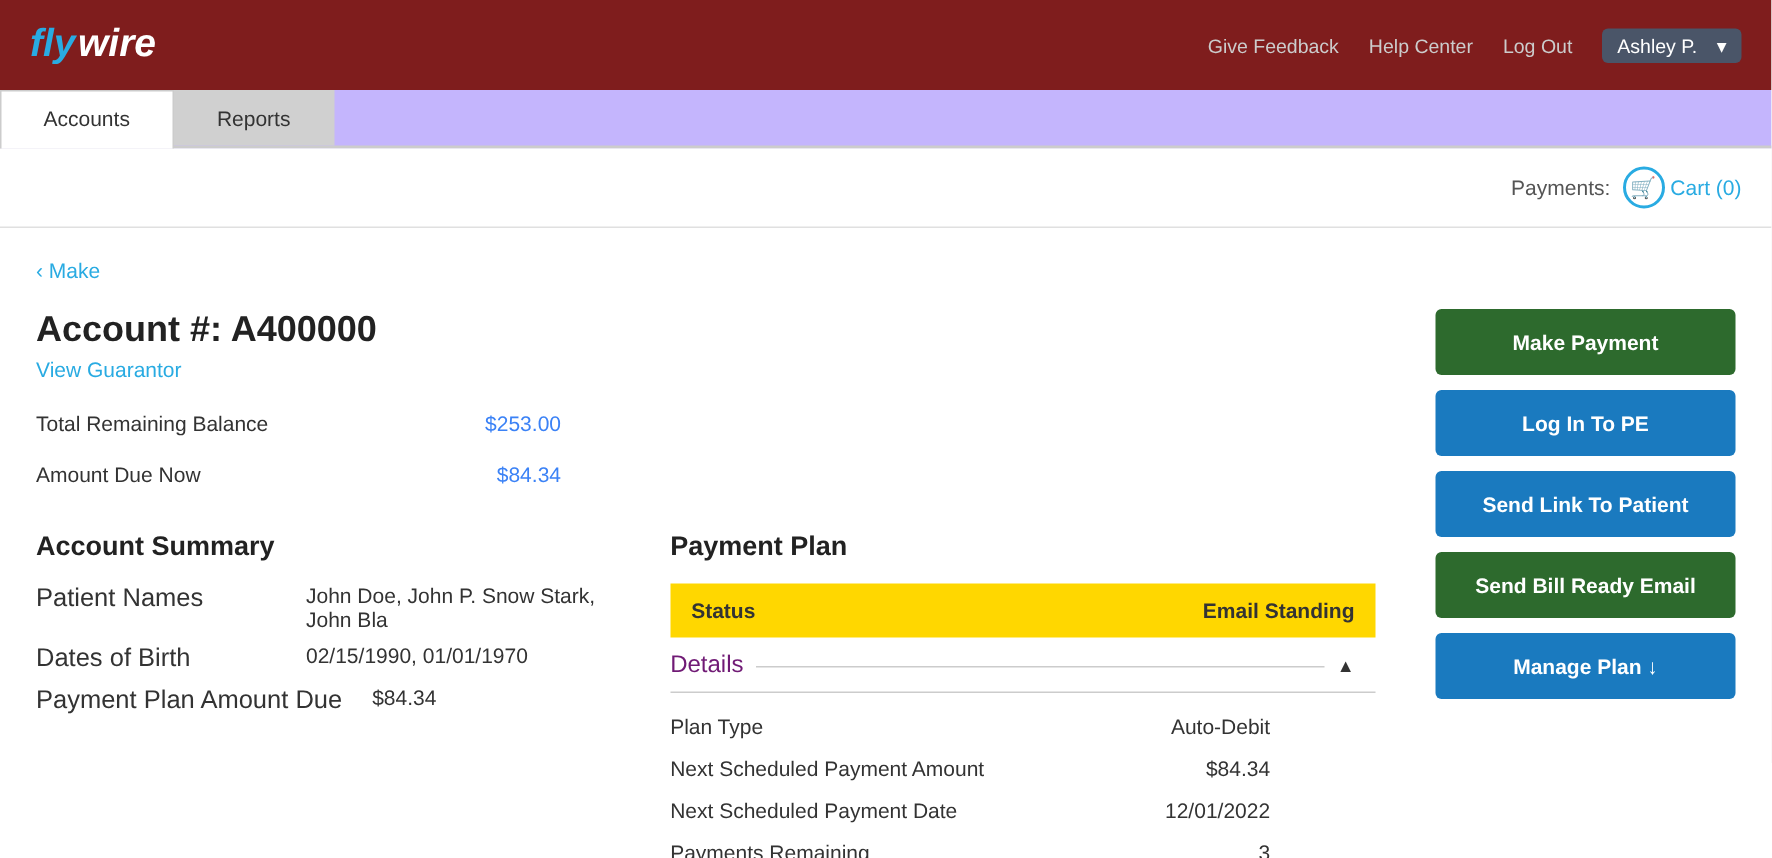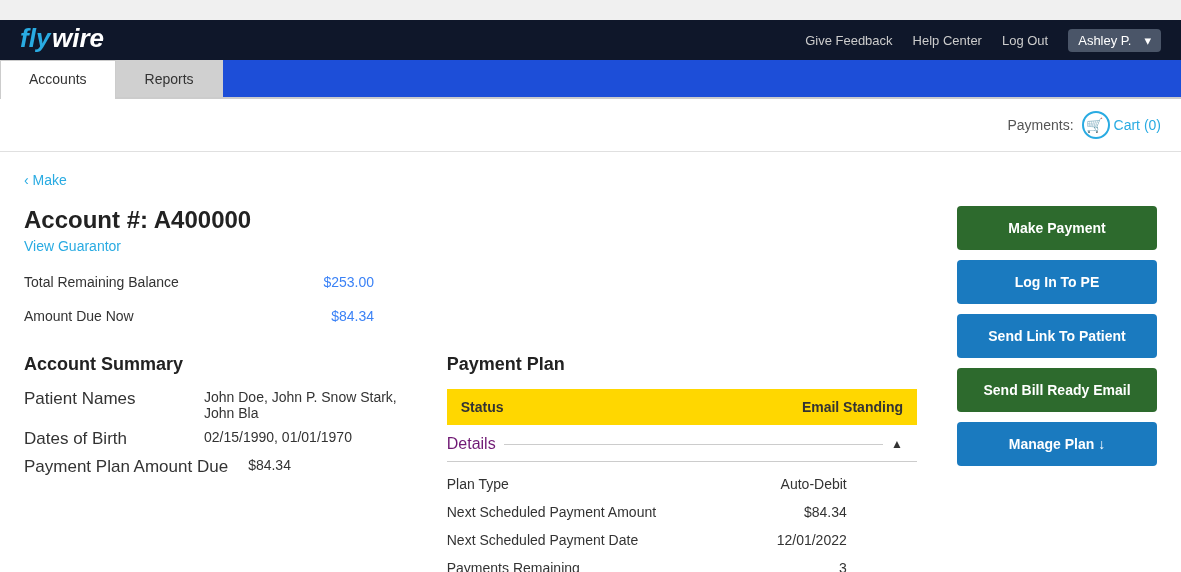--- a/index.html
+++ b/index.html
@@ -1,26 +1,25 @@
 <!DOCTYPE html>
 <html><head>
   <meta charset="utf-8">
   <style>
     * { box-sizing: border-box; margin: 0; padding: 0; }
     body { font-family: -apple-system, BlinkMacSystemFont, 'Segoe UI', Arial, sans-serif; background: #f0f0f0; font-size: 14px; color: #333; }
 
     
     .header {
-      background: #0f172a;
+      background: #7f1d1d;
       display: flex;
       align-items: center;
       justify-content: space-between;
       padding: 0 20px;
-      height: 40px;
-      margin-top: 20px;
+      height: 60px;
     }
     .header-logo {
       color: #29abe2;
       font-size: 22px;
       font-weight: bold;
       font-style: italic;
     }
     .header-nav {
       display: flex;
       align-items: center;
@@ -38,21 +37,21 @@
       background: #4a5568;
       padding: 4px 10px;
       border-radius: 4px;
       color: #fff;
       font-size: 13px;
       cursor: pointer;
     }
 
     
     .tabs-bar {
-      background: #1d4ed8;
+      background: #c4b5fd;
       display: flex;
       border-bottom: 2px solid #ccc;
       padding-top: 0;
     }
     .tab {
       padding: 10px 28px;
       font-size: 14px;
       font-weight: 500;
       cursor: pointer;
       border: 1px solid transparent;

